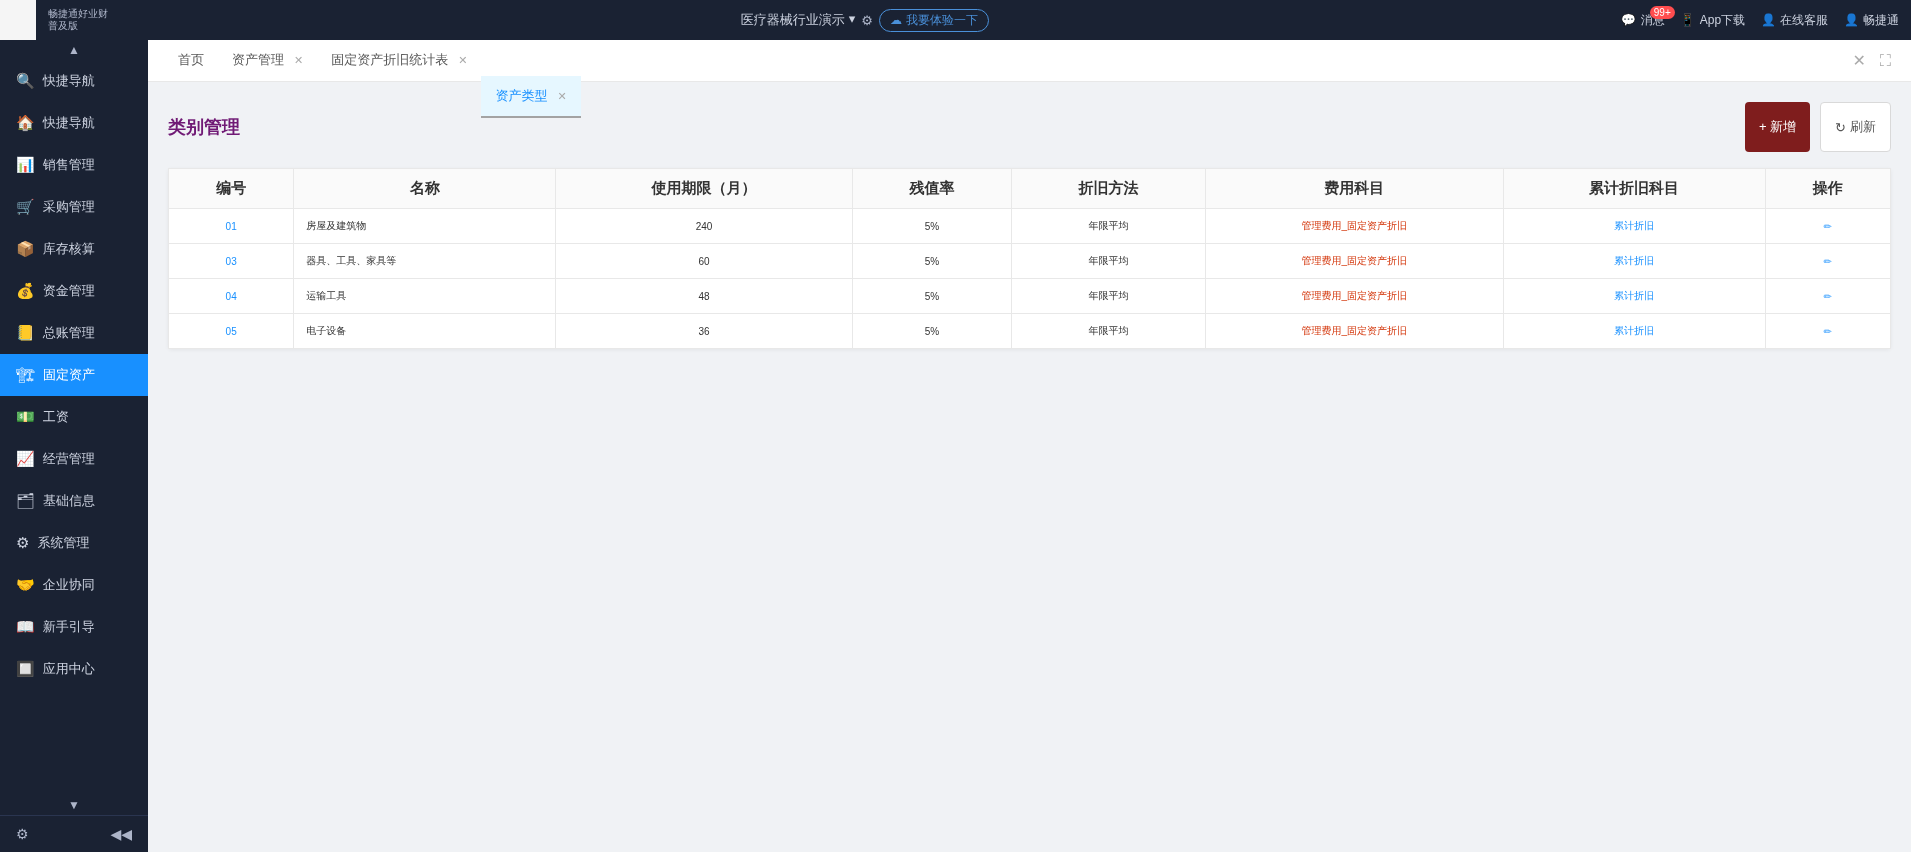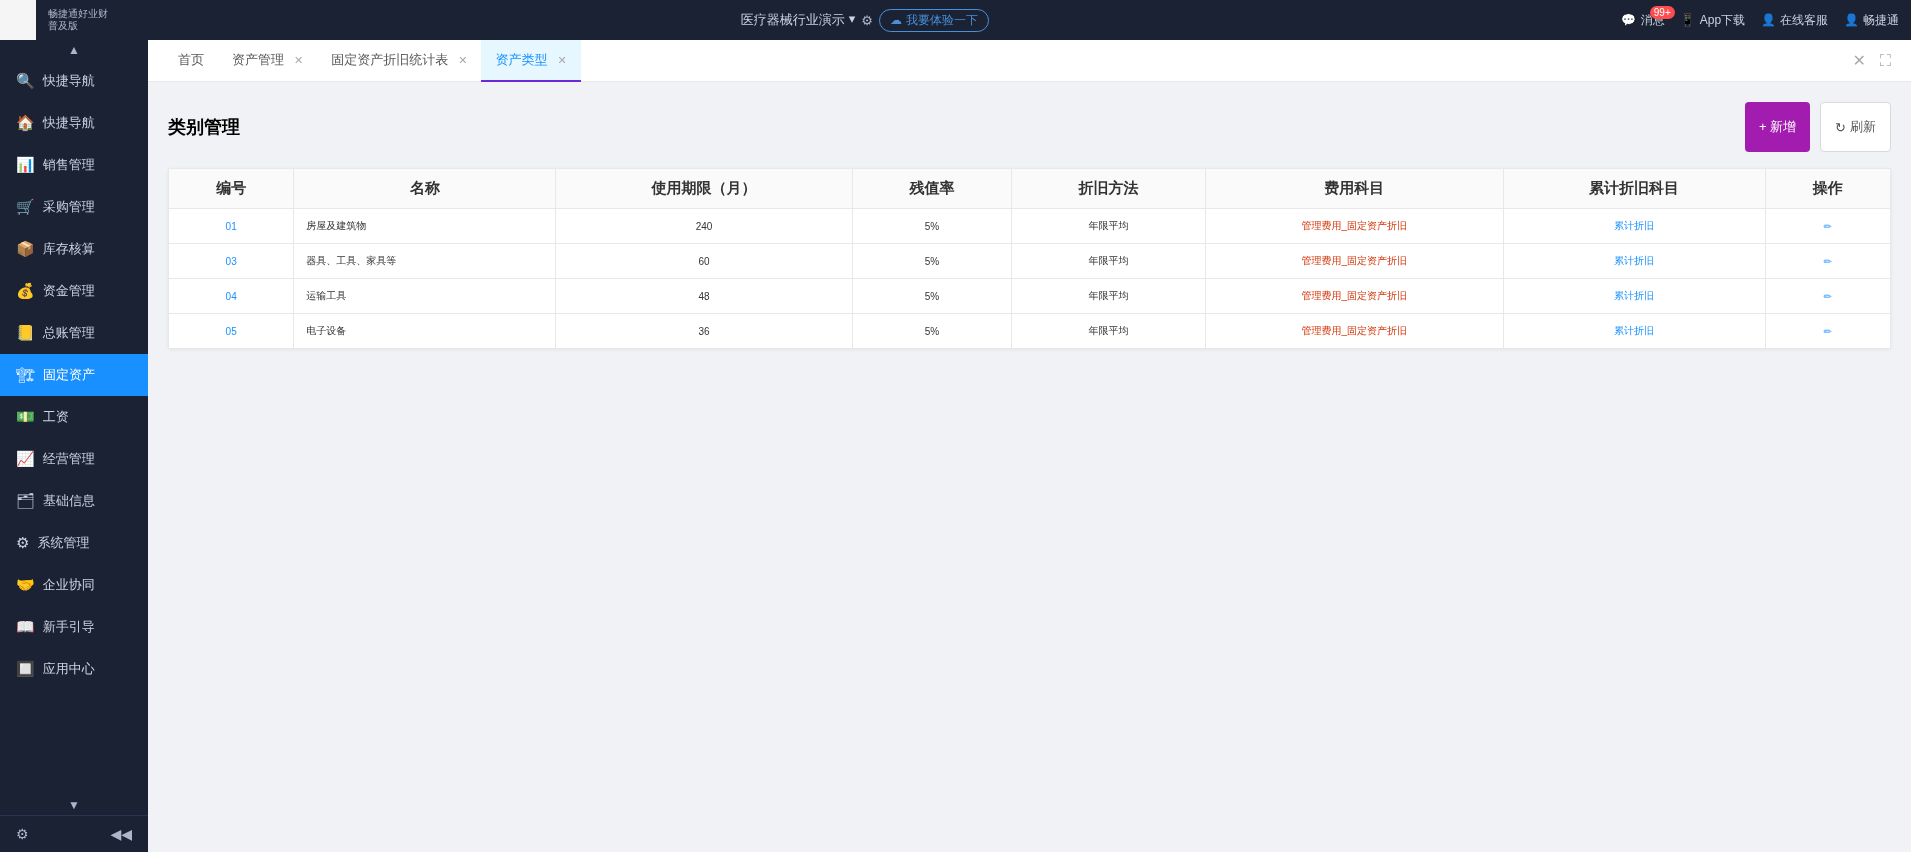--- a/index.html
+++ b/index.html
@@ -84,32 +84,32 @@
     .tab {
       display: flex; align-items: center; gap: 6px;
       padding: 0 14px;
       height: 42px;
       font-size: 13px;
       cursor: pointer;
       color: #595959;
       border-bottom: 2px solid transparent;
       position: relative;
     }
-    .tab.active { color: #1890ff; border-bottom: 2px solid #6d28d9; background: #e6f7ff; }
+    .tab.active { color: #1890ff; border-bottom: 2px solid #a3a3a3; background: #e6f7ff; margin-top: 36px; }
     .tab .close-x { color: #aaa; font-size: 11px; cursor: pointer; margin-left: 4px; }
     .tabbar-actions { margin-left: auto; display: flex; align-items: center; gap: 6px; }
     .tabbar-actions .tab-action-btn { background: none; border: none; cursor: pointer; color: #aaa; font-size: 16px; padding: 4px; }
 
     
     .page-content { flex: 1; overflow: auto; padding: 20px; }
     .page-title-row { display: flex; align-items: center; justify-content: space-between; margin-bottom: 16px; }
-    .page-title { font-size: 18px; font-weight: bold; color: #000000; }
+    .page-title { font-size: 18px; font-weight: bold; color: #701a75; }
     .page-actions { display: flex; gap: 10px; }
     .btn-new {
-      background: #a21caf; color: #fff; border: none; border-radius: 4px;
+      background: #7f1d1d; color: #fff; border: none; border-radius: 4px;
       padding: 16px 14px; font-size: 13px; cursor: pointer; display: flex; align-items: center; gap: 4px;
     }
     .btn-refresh {
       background: #fff; color: #555; border: 1px solid #d9d9d9; border-radius: 4px;
       padding: 6px 14px; font-size: 13px; cursor: pointer; display: flex; align-items: center; gap: 4px;
     }
 
     
     .data-table { width: 100%; background: #fff; border-radius: 4px; border-collapse: collapse; box-shadow: 0 1px 4px rgba(0,0,0,0.06); }
     .data-table th {

